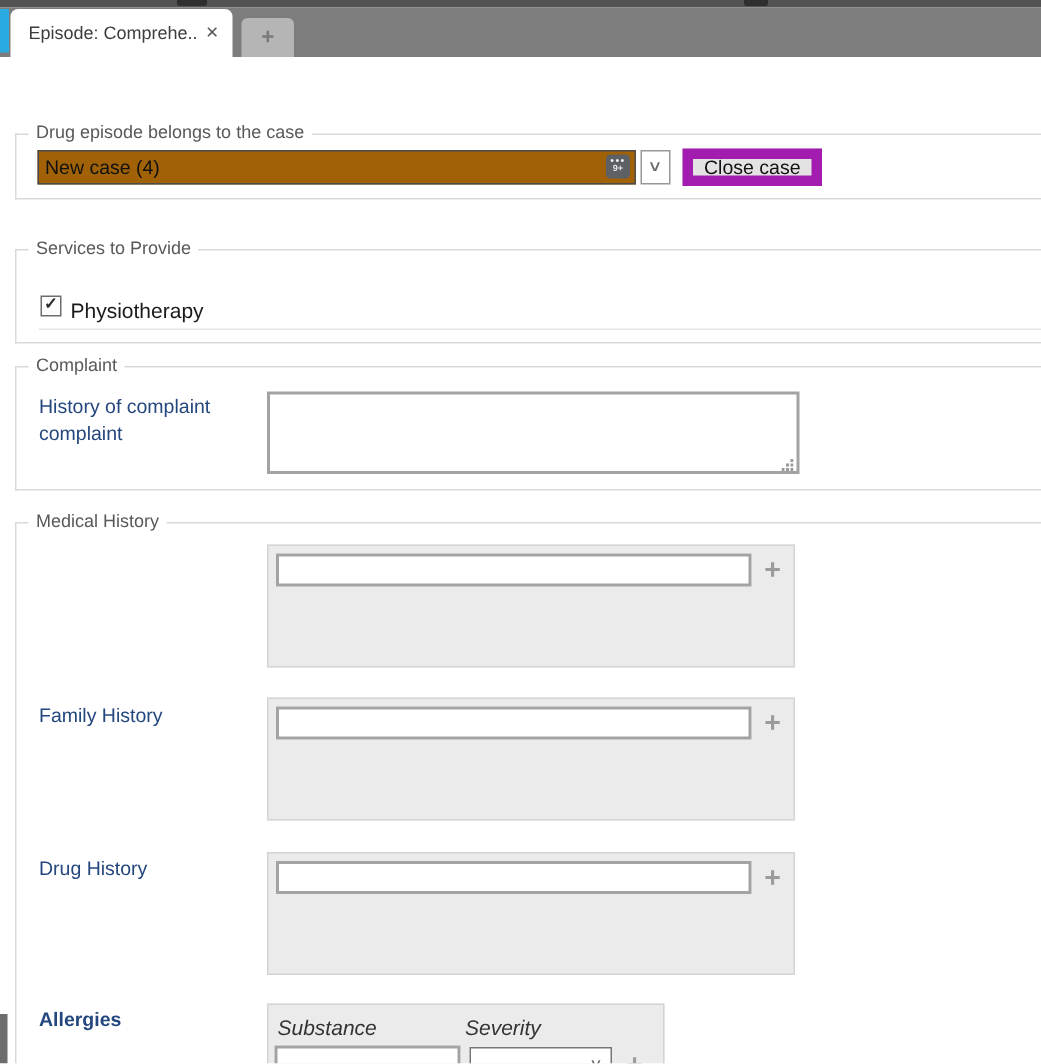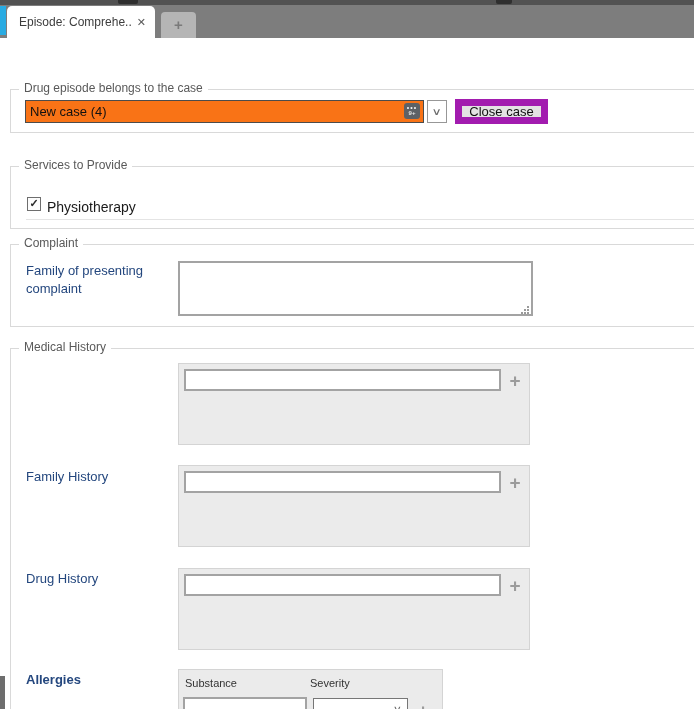--- a/index.html
+++ b/index.html
@@ -28,21 +28,21 @@
   .fieldset { position:absolute; left:10px; width:692px; border:1px solid #d9d9d9; border-right:none; }
   .legend { position:absolute; top:-9px; left:8px; background:#ffffff; padding:0 5px;
     font-size:12px; color:#595959; white-space:nowrap; }
   .fs-case { top:51px; height:44px; }
   .fs-services { top:128px; height:63px; }
   .fs-complaint { top:206px; height:83px; }
   .fs-medical { top:310px; height:388px; }
 
   
   .case-input { position:absolute; left:25px; top:62px; width:399px; height:23px;
-    border:1px solid #4c4c4c; background:#f97316; font-size:13px; padding:0 22px 0 4px; color:#111;
+    border:1px solid #4c4c4c; background:#a16207; font-size:13px; padding:0 22px 0 4px; color:#111;
     font-family:"Liberation Sans", sans-serif; }
   .case-icon { position:absolute; left:404px; top:65px; width:16px; height:16px; background:#5d6166;
     border-radius:3px; display:flex; flex-direction:column; align-items:center; justify-content:center; }
   .case-icon .dots { color:#f2f2f2; font-size:7px; line-height:4px; letter-spacing:1px; }
   .case-icon .badge { color:#e8e8e8; font-size:6px; font-weight:bold; line-height:6px; }
   .combo-drop { position:absolute; left:427px; top:62px; width:20px; height:23px; background:#fff;
     border:1px solid #979797; display:flex; align-items:center; justify-content:center; }
   .chev { color:#6b6b6b; font-size:10px; line-height:1; transform:scaleX(1.4); }
   .btn-close-case { position:absolute; left:455px; top:61px; width:93px; height:25px;
     background:#e3e3e3; border:7px solid #a21caf; font-size:13px; color:#111;
@@ -68,21 +68,21 @@
   
   .panel { position:absolute; left:178px; width:352px; height:82px; background:#ebebeb; border:1px solid #d4d4d4; }
   .panel-input { position:absolute; left:184px; width:317px; height:22px; border:2px solid #a3a3a3;
     background:#fff; font-size:12px; padding:0 3px; font-family:"Liberation Sans", sans-serif; }
   .plus-btn { position:absolute; width:22px; height:22px; display:flex; align-items:center; justify-content:center;
     color:#9b9b9b; font-size:19px; font-weight:bold; cursor:pointer; line-height:1; }
 
   
   .allergy-panel { position:absolute; left:178px; top:631px; width:265px; height:60px;
     background:#ebebeb; border:1px solid #d4d4d4; }
-  .col-header { position:absolute; top:639px; font-size:11px; color:#333; }
+  .col-header { position:absolute; top:639px; font-size:14px; color:#333;font-style:italic; }
   .hdr-substance { left:185px; }
   .hdr-severity { left:310px; }
   .substance-input { position:absolute; left:183px; top:659px; width:124px; height:23px;
     border:2px solid #a3a3a3; background:#fff; font-size:12px; padding:0 3px;
     font-family:"Liberation Sans", sans-serif; }
   .severity-select { position:absolute; left:313px; top:660px; width:95px; height:22px;
     border:1px solid #767676; background:#fff; display:flex; align-items:center; justify-content:flex-end;
     padding-right:6px; cursor:pointer; }
   .severity-select .chev { font-size:9px; }
 
@@ -127,21 +127,21 @@
     </div>
     <div class="checkbox">
       <span class="mark">✓</span>
     </div>
     <span class="svc-label">Physiotherapy</span>
     <div class="svc-sep"></div>
 
     <div class="fieldset fs-complaint">
       <span class="legend">Complaint</span>
     </div>
-    <div class="blue-label" style="top:224px; width:130px;">Family of presenting complaint</div>
+    <div class="blue-label" style="top:224px; width:130px;">History of complaint complaint</div>
     <textarea class="hpc-area" style=""></textarea>
     <svg class="grip" viewBox="0 0 8 8">
       <rect x="6" y="0" width="2" height="2" fill="#9a9a9a"></rect>
       <rect x="6" y="3" width="2" height="2" fill="#9a9a9a"></rect>
       <rect x="3" y="3" width="2" height="2" fill="#9a9a9a"></rect>
       <rect x="6" y="6" width="2" height="2" fill="#9a9a9a"></rect>
       <rect x="3" y="6" width="2" height="2" fill="#9a9a9a"></rect>
       <rect x="0" y="6" width="2" height="2" fill="#9a9a9a"></rect>
     </svg>
 

